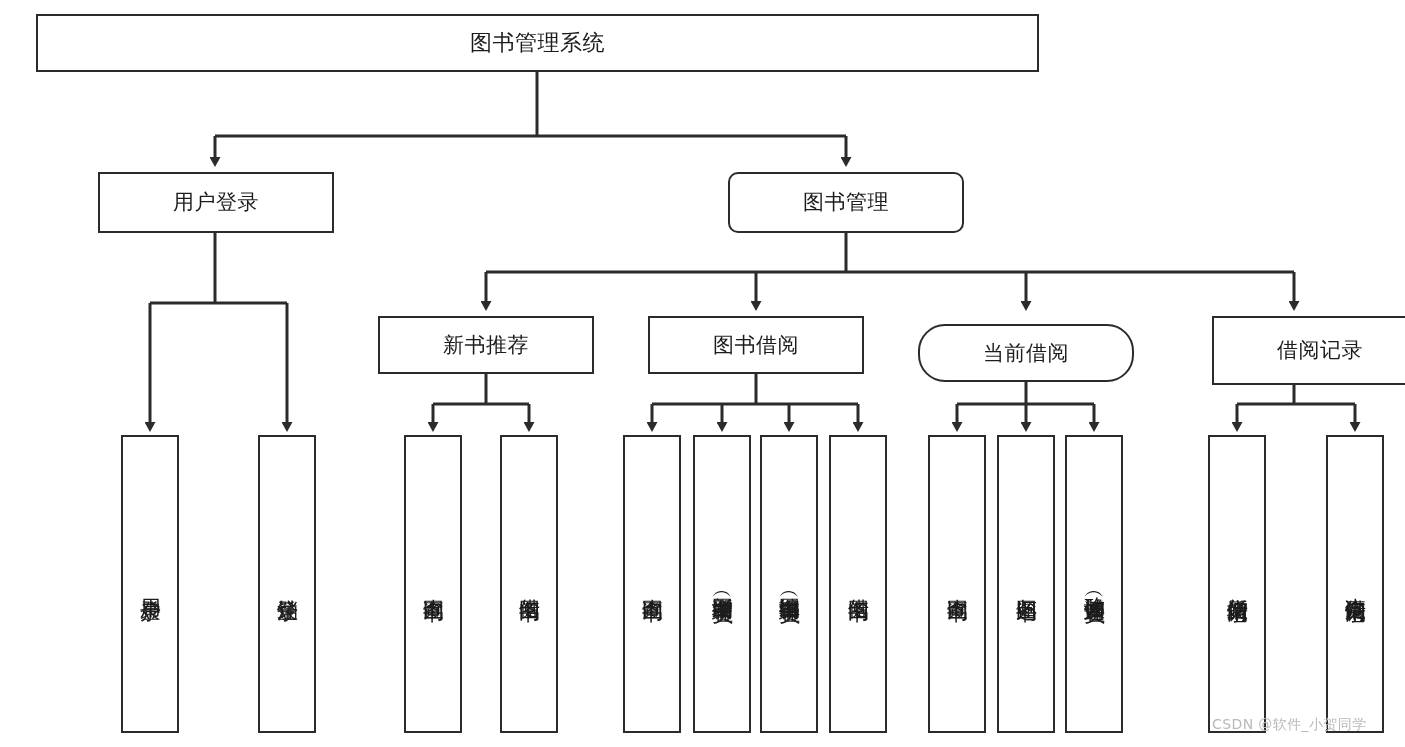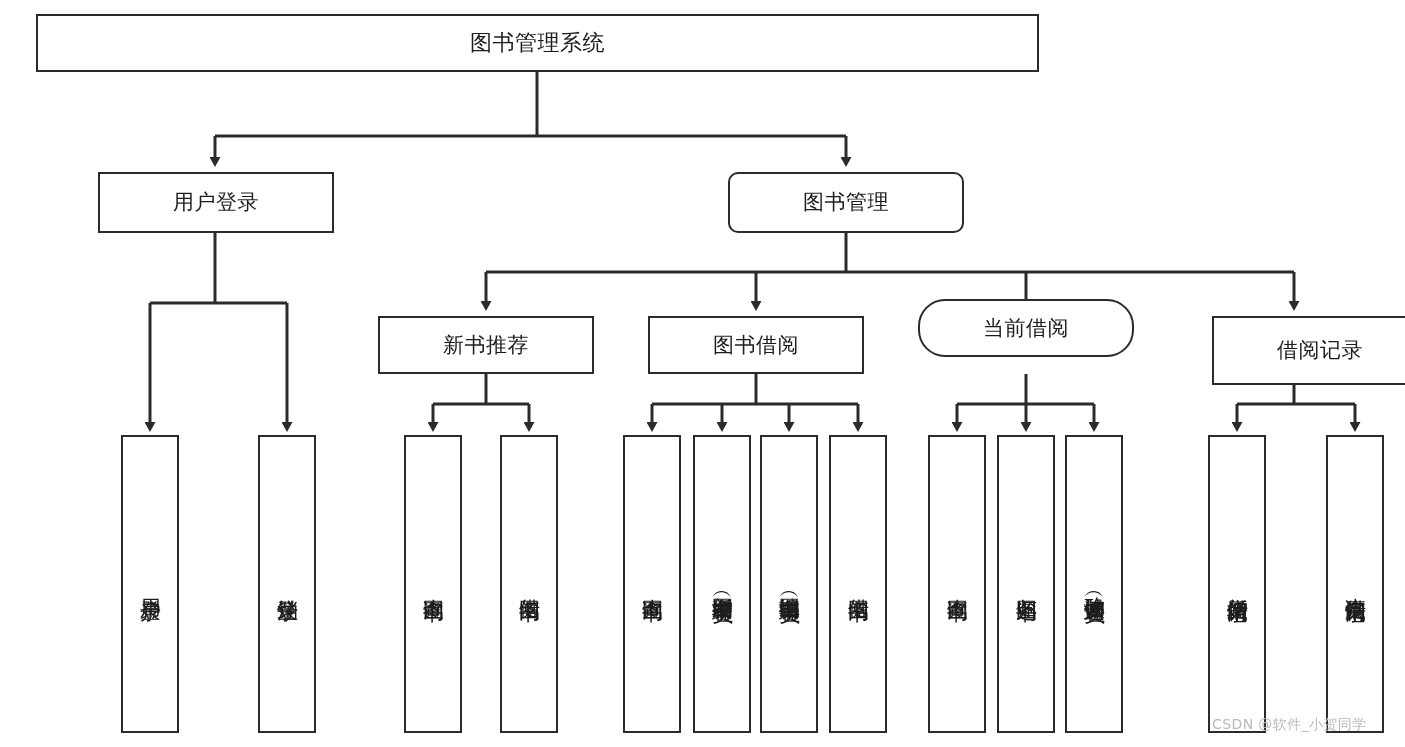--- a/index.html
+++ b/index.html
@@ -129,21 +129,21 @@
   <div class="node root horiz" style="left:20px; top:14px; width:1003px; height:58px;">图书管理系统</div>
 
   <div class="node horiz" style="left:82px; top:172px; width:236px; height:61px;">用户登录</div>
 
   <div class="node horiz" style="left:712px; top:172px; width:236px; height:61px;border-radius:10px;">图书管理</div>
 
   <div class="node horiz" style="left:632px; top:316px; width:216px; height:58px;">图书借阅</div>
 
   <div class="node horiz" style="left:362px; top:316px; width:216px; height:58px;">新书推荐</div>
 
-  <div class="node horiz" style="left:902px; top:299px; width:216px; height:58px;border-radius:27px;">当前借阅</div>
+  <div class="node horiz" style="left:902px; top:324px; width:216px; height:58px;border-radius:27px;">当前借阅</div>
 
   <div class="node horiz" style="left:1196px; top:316px; width:216px; height:69px;">借阅记录</div>
 
   <div class="node vert" style="left:105px; top:435px; width:58px; height:298px;">
     <span class="vtext">用户登录</span>
   </div>
   <div class="node vert" style="left:242px; top:435px; width:58px; height:298px;">
     <span class="vtext">注销登录</span>
   </div>
 

